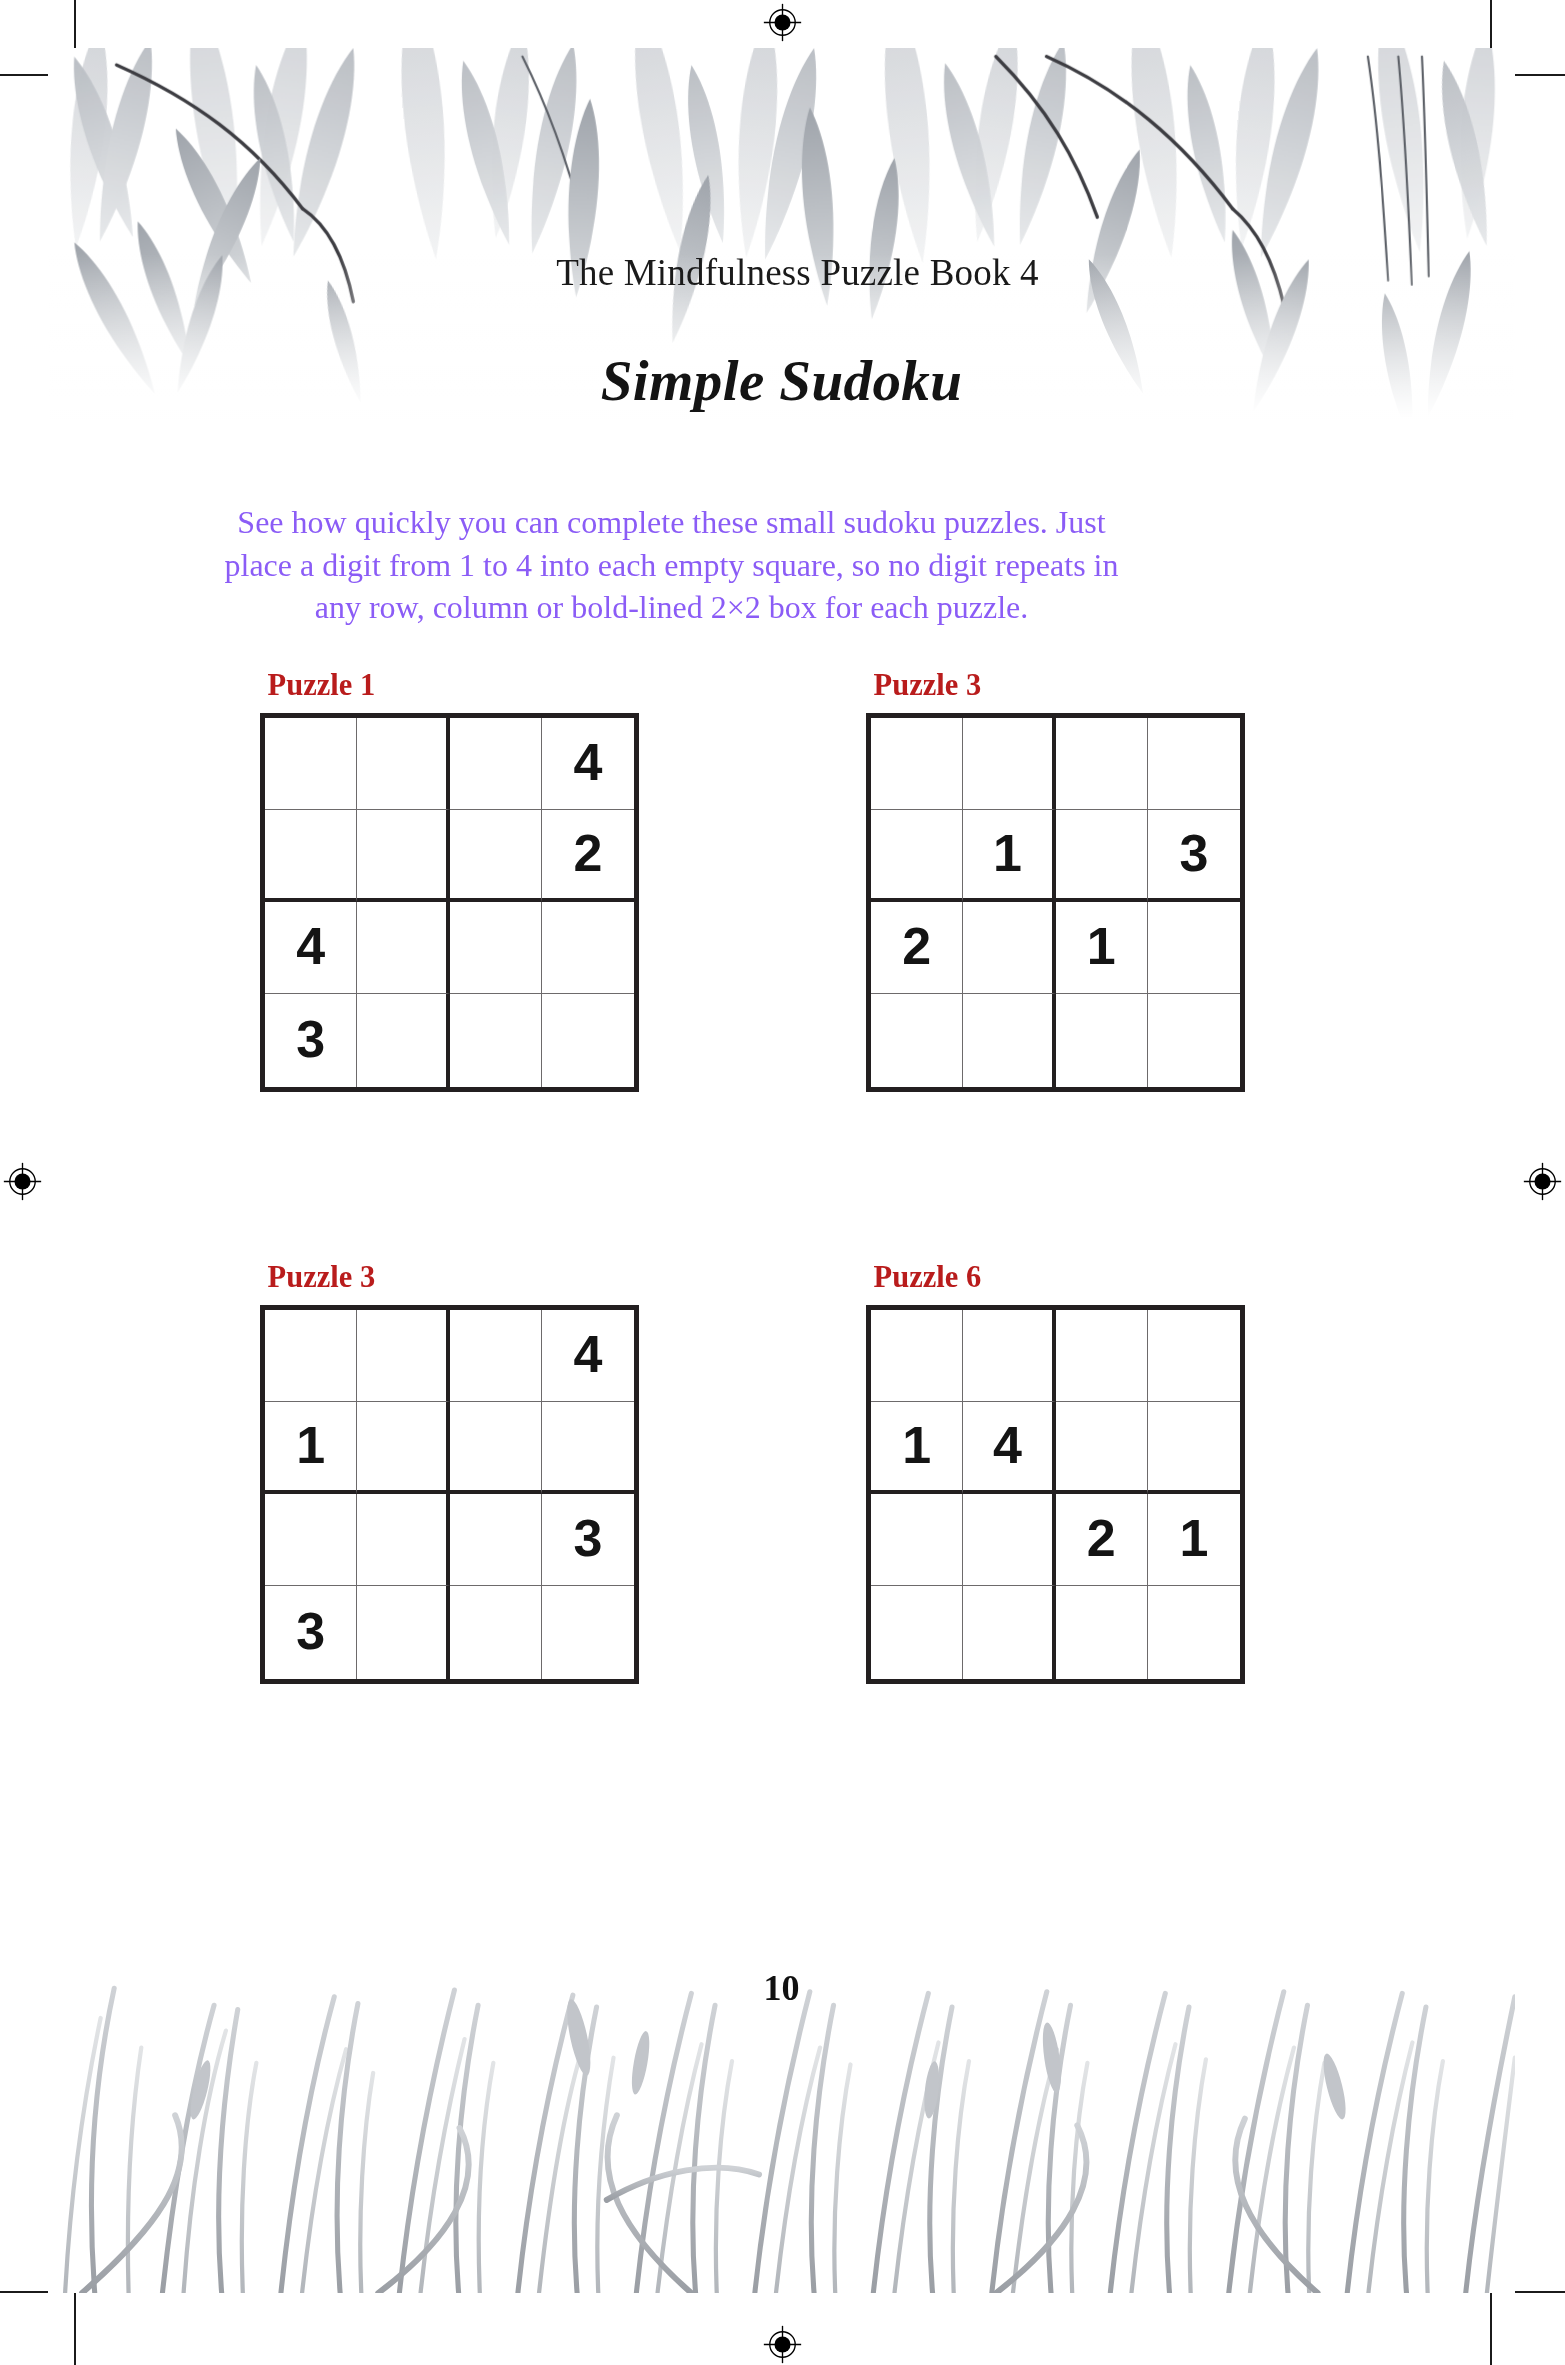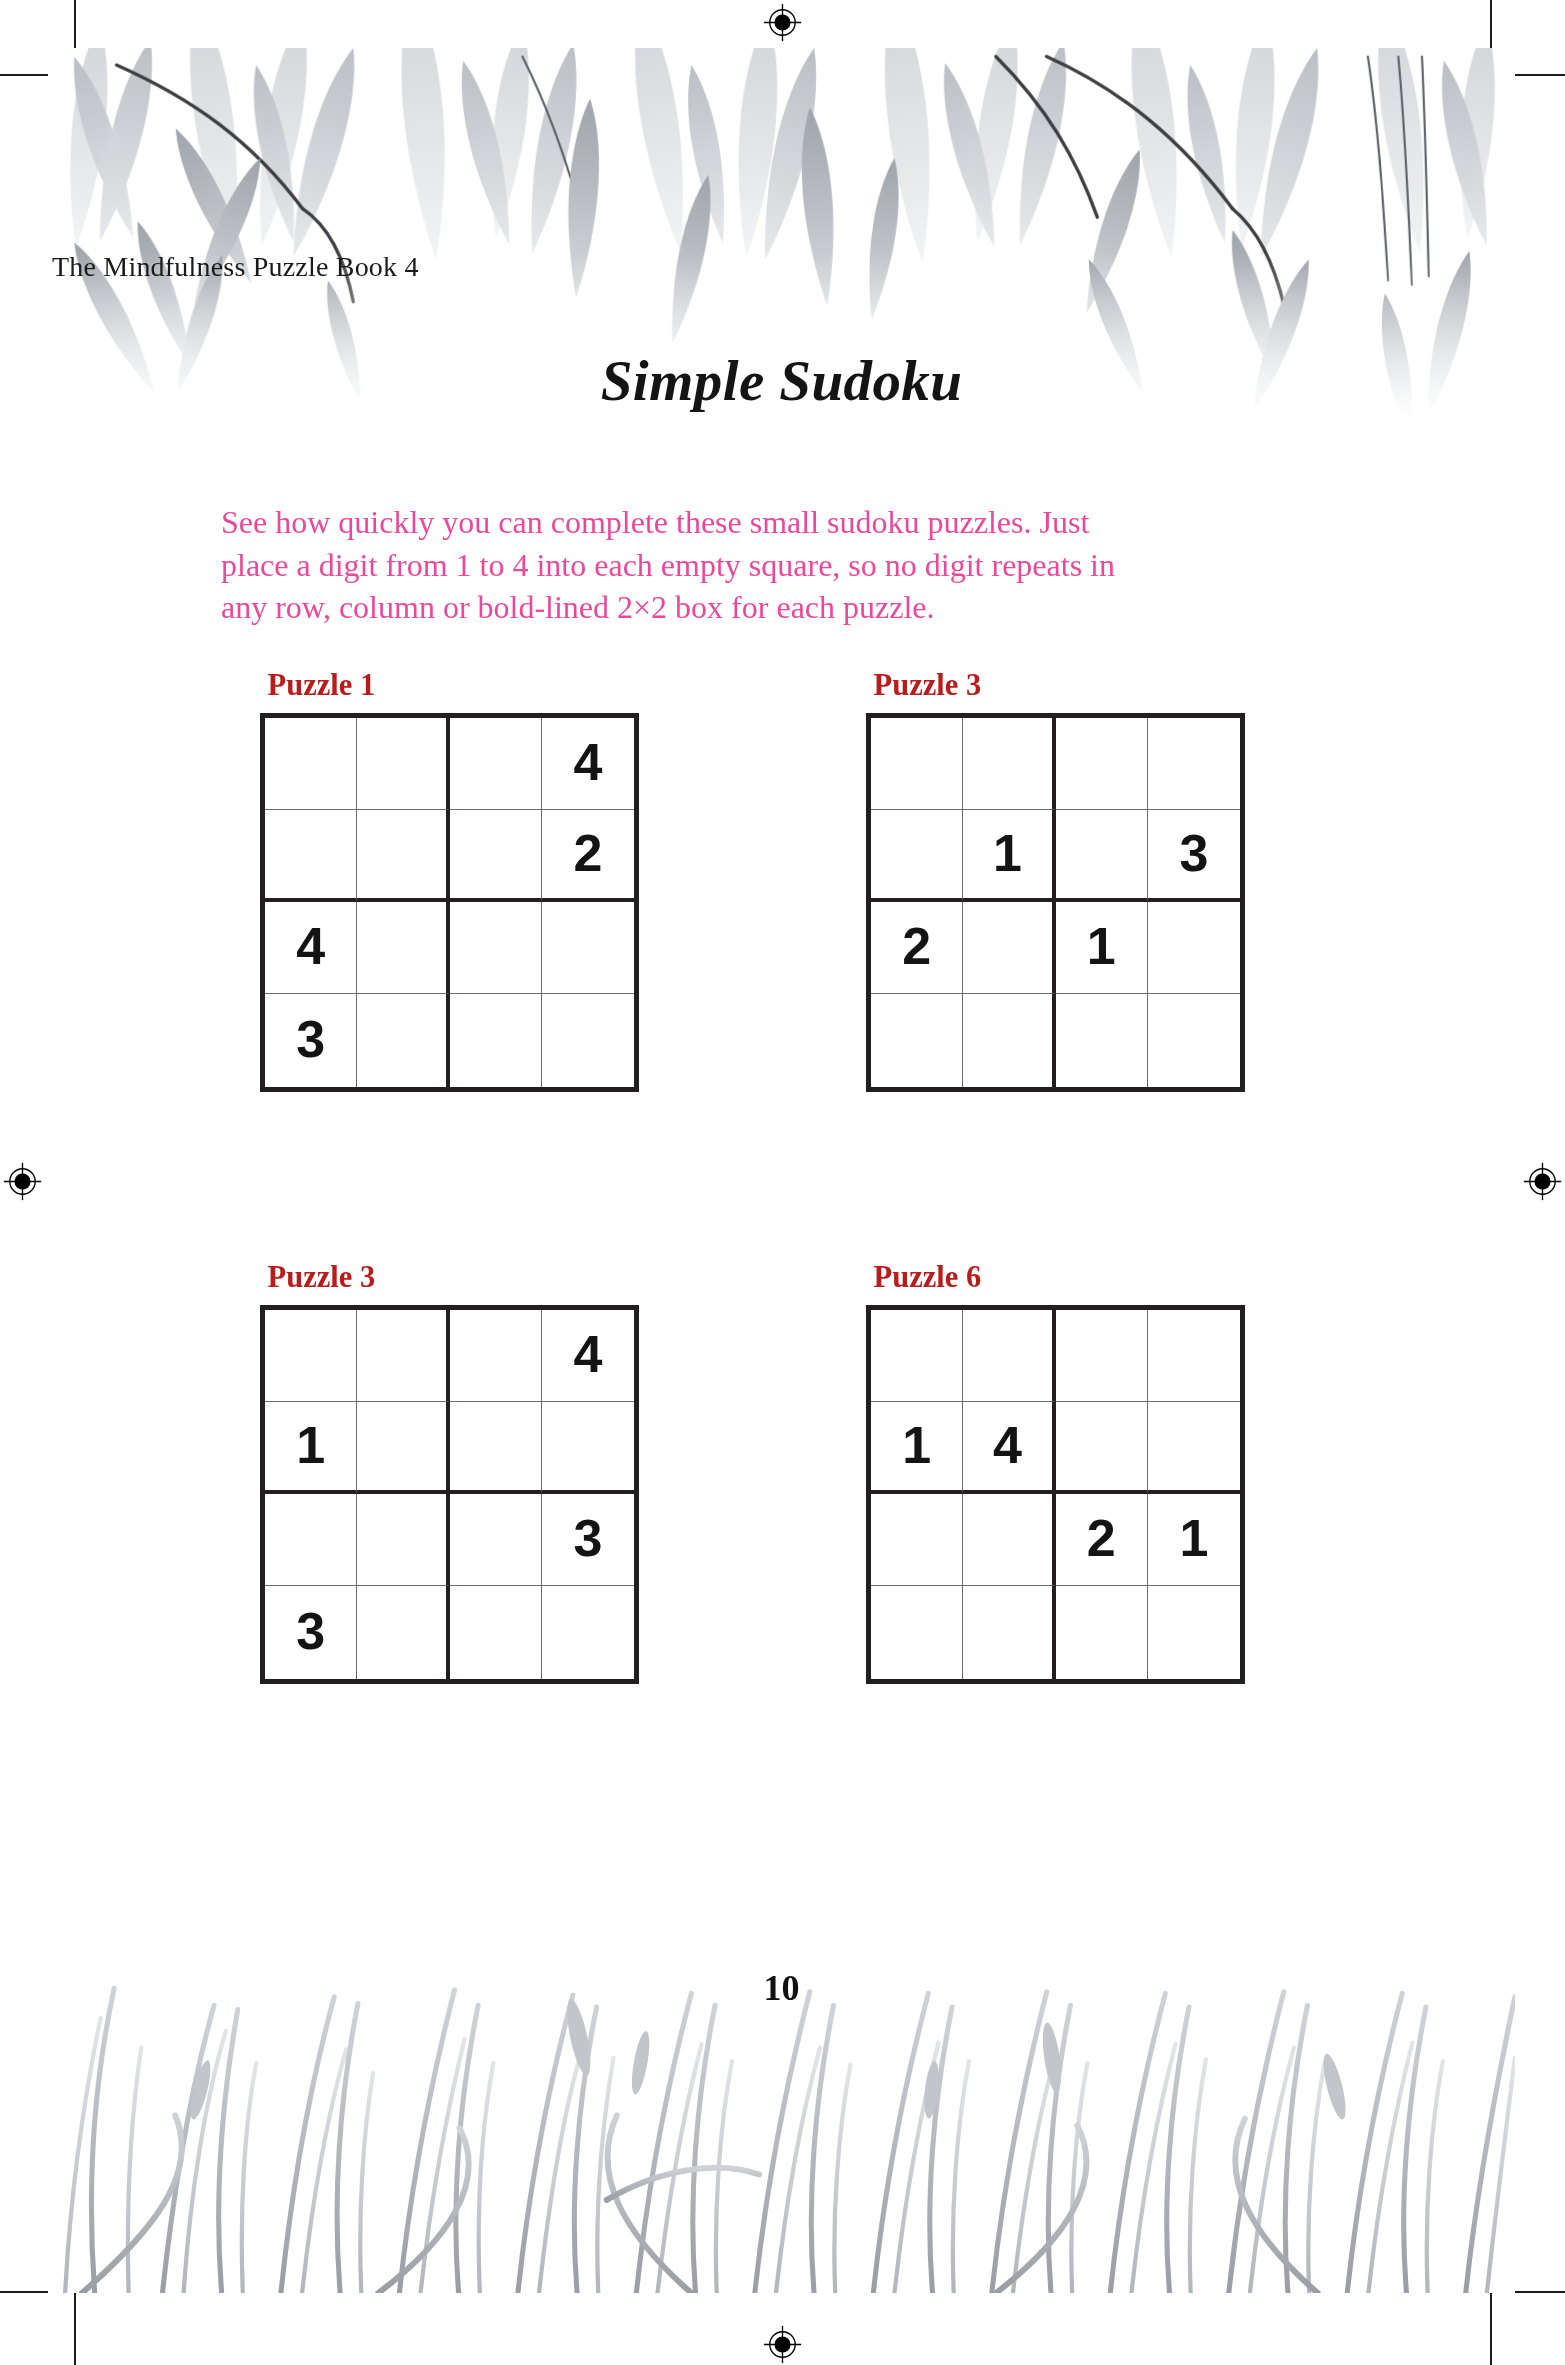--- a/index.html
+++ b/index.html
@@ -47,25 +47,26 @@
     top: 0;
     width: 1467px;
     height: 372px;
     overflow: hidden;
   }
   .leaf-banner svg { display: block; }
 
   
   .book-title {
     position: absolute;
-    left: 4px;
+    left: 16px;
     top: 203px;
     width: 1467px;
+    text-align: center;
     font-family: "Liberation Serif", serif;
-    font-size: 28px;
+    font-size: 37px;
     color: #1a1a1a;
     letter-spacing: 0.2px;
     z-index: 6;
   }
   .page-heading {
     position: absolute;
     left: 0;
     top: 300px;
     width: 1467px;
     text-align: center;
@@ -80,22 +81,22 @@
 
   
   .instructions {
     position: absolute;
     left: 173px;
     top: 421px;
     width: 901px;
     font-family: "Liberation Serif", serif;
     font-size: 32px;
     line-height: 1.33;
-    color: #ec4899;
-    text-align: left;
+    color: #8b5cf6;
+    text-align: center;
   }
 
   
   .puzzles {
     position: absolute;
     left: 0;
     top: 622px;
     width: 1467px;
   }
   .puzzle-row {

